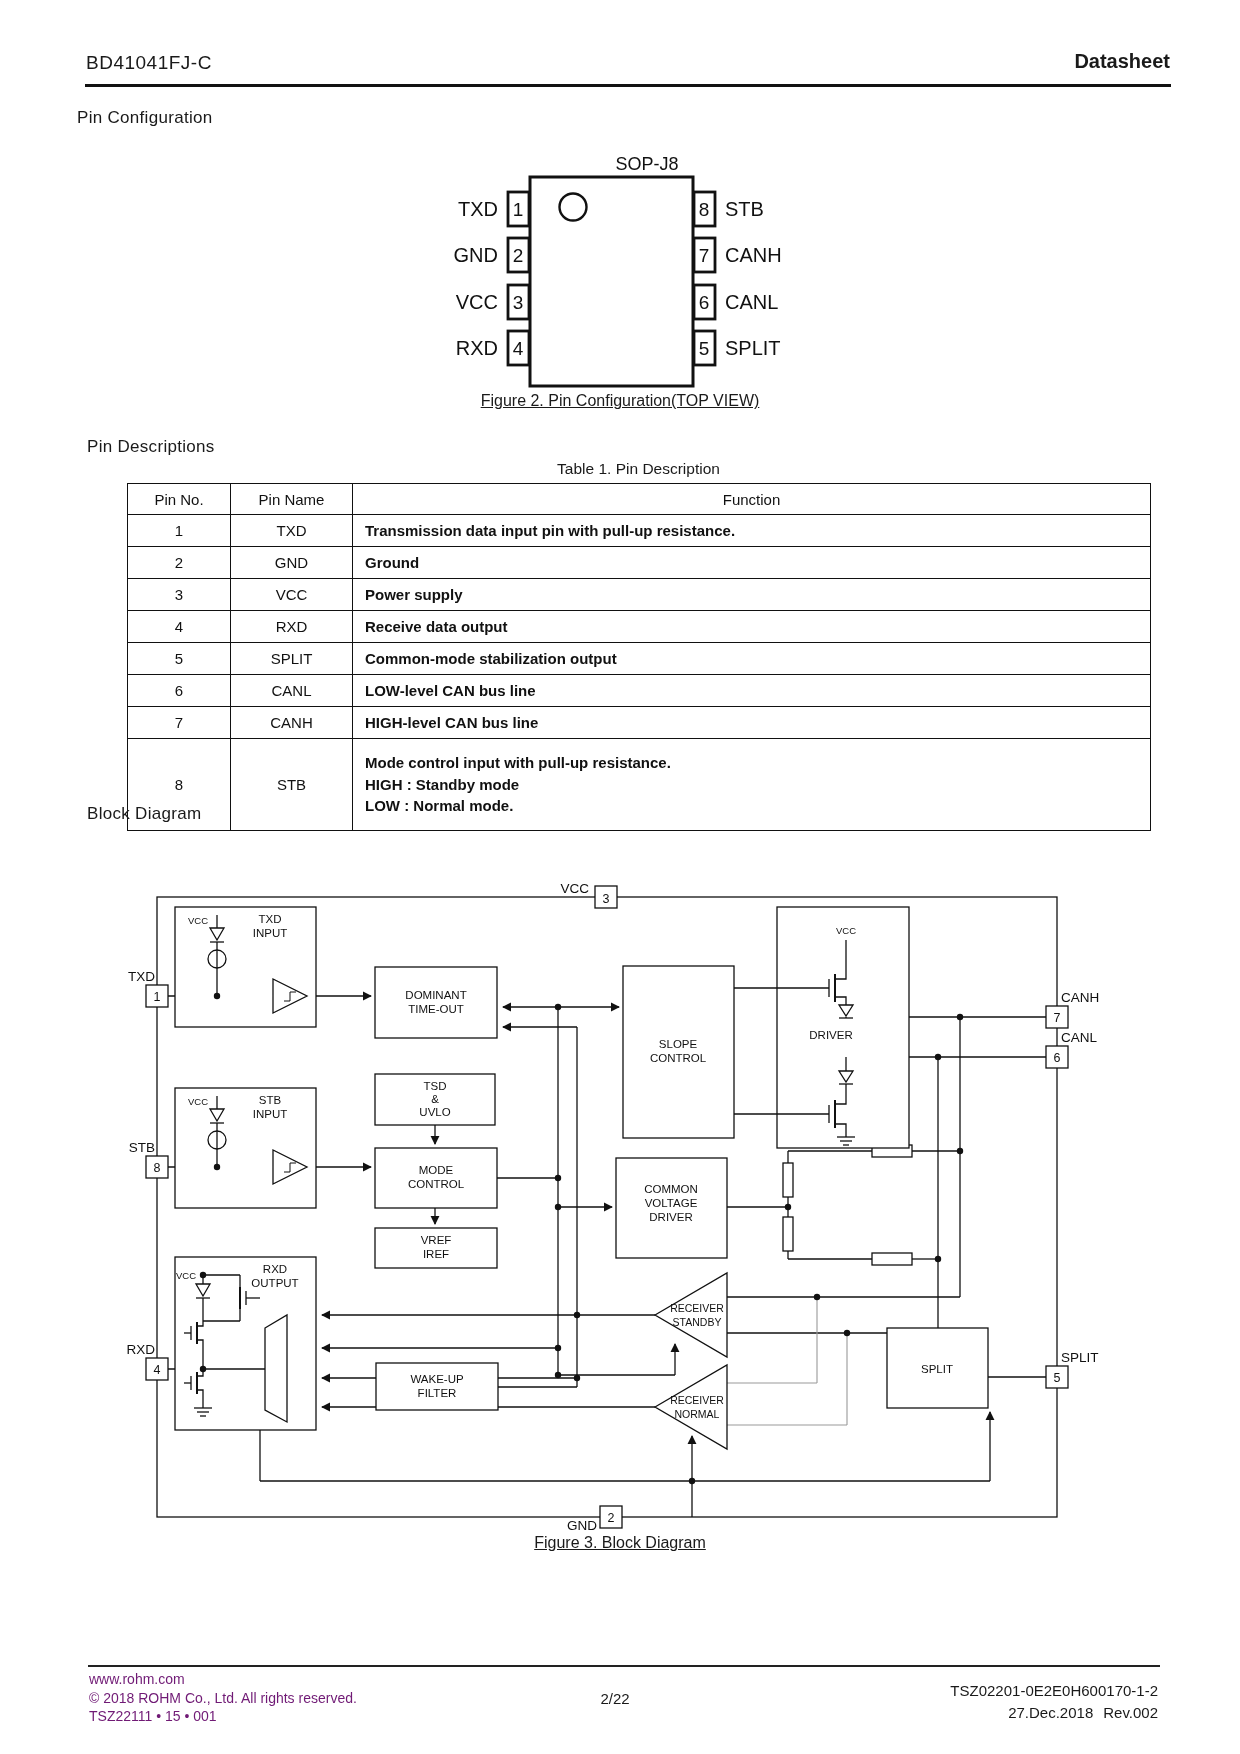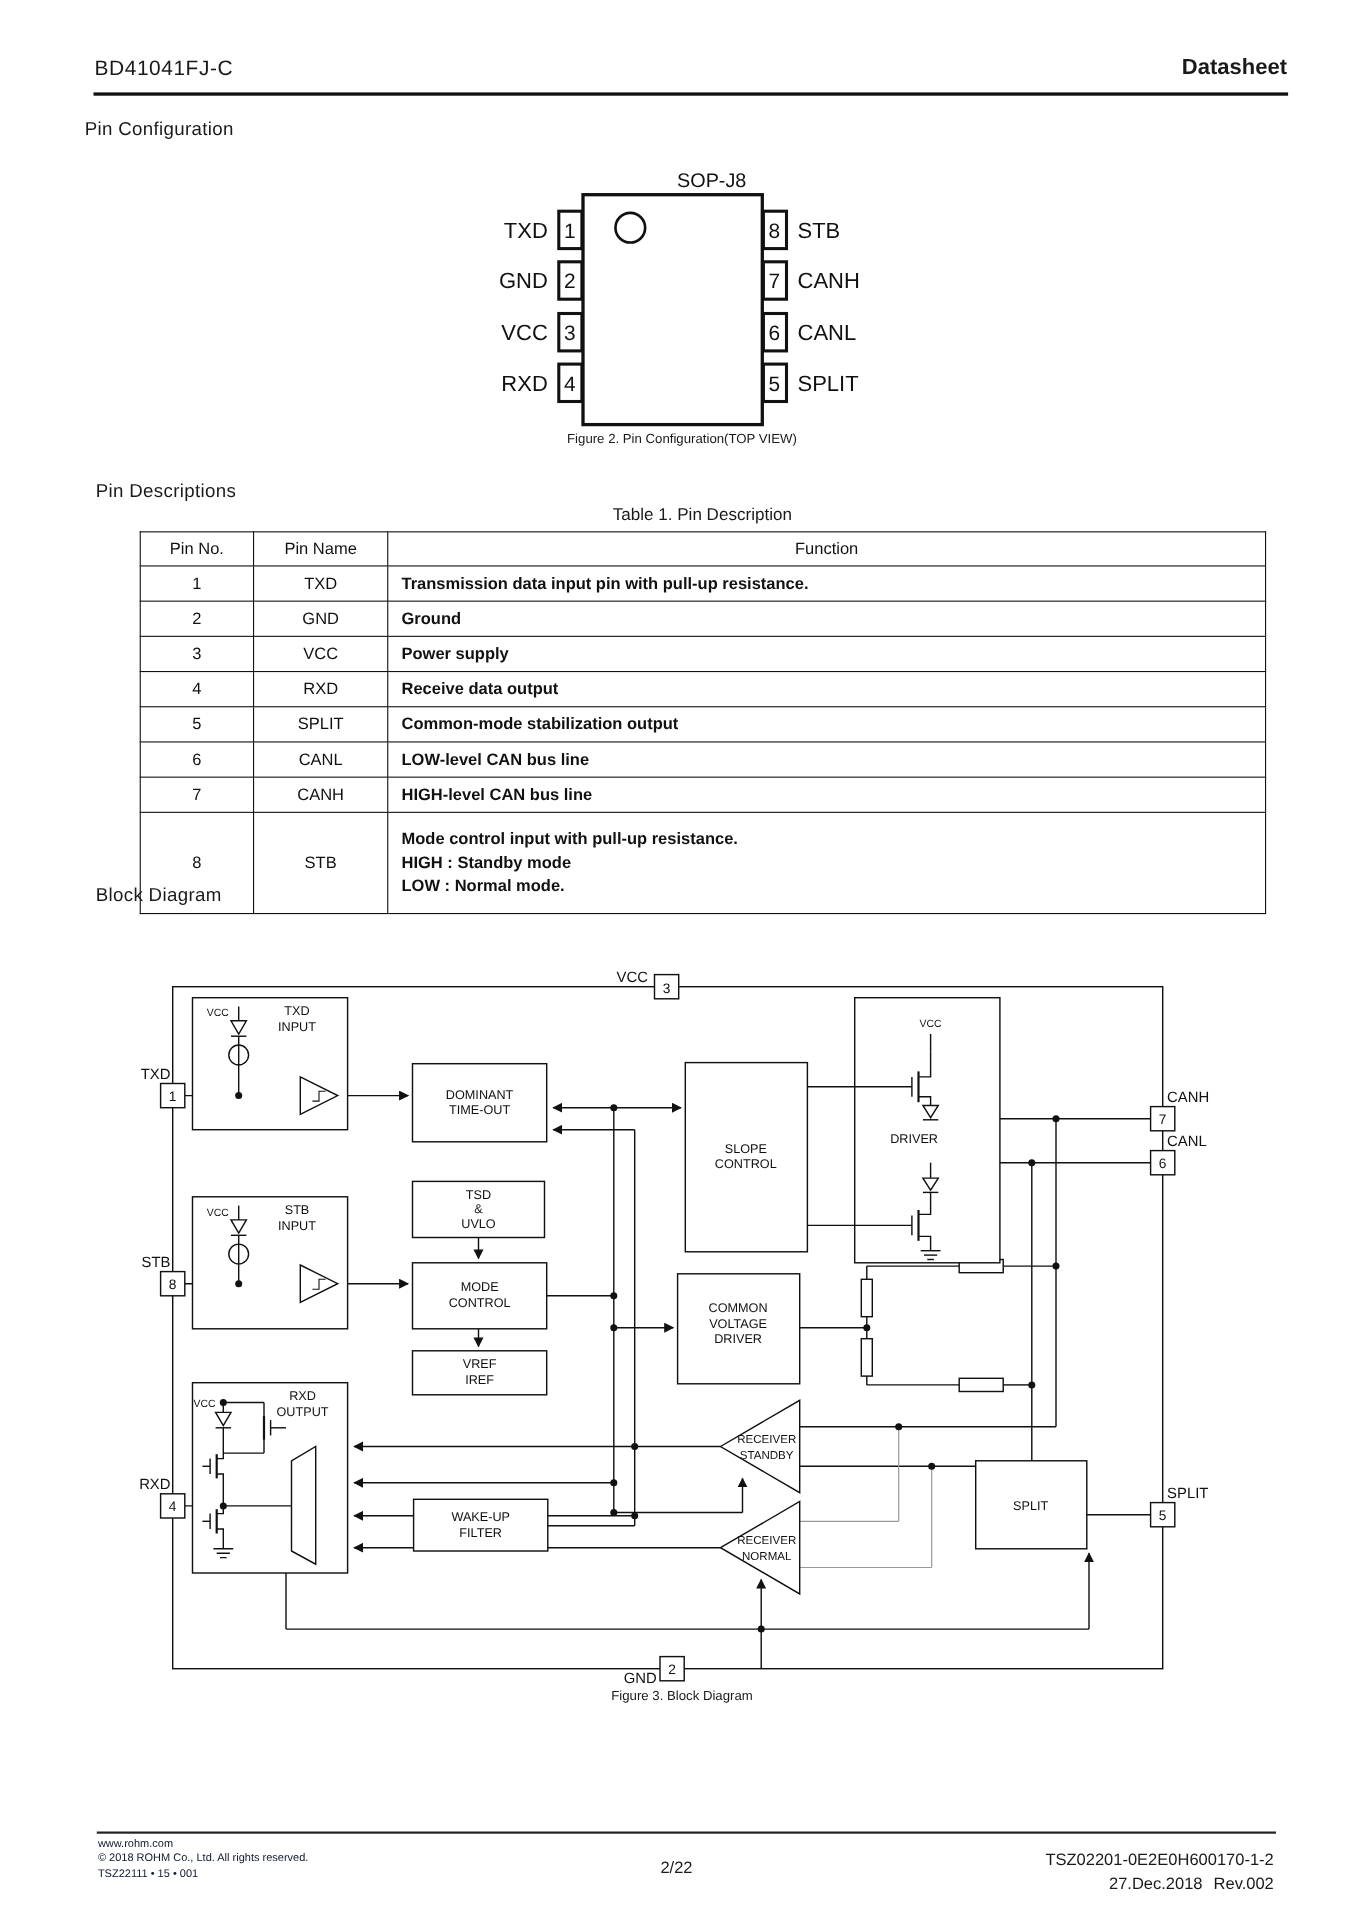--- a/index.html
+++ b/index.html
@@ -6,37 +6,37 @@
   .page{
     position:relative;width:1240px;height:1754px;background:#ffffff;
     font-family:"Liberation Sans","DejaVu Sans",sans-serif;color:#1a1a1a;
     margin:0 auto;overflow:hidden;
   }
   .abs{position:absolute;}
   .doc-title{left:86px;top:52px;font-size:19px;letter-spacing:.5px;}
   .doc-type{top:50px;right:70px;font-size:20px;font-weight:700;}
   .header-rule{left:85px;top:84px;width:1086px;height:3px;background:#111;}
   .section-heading{font-size:17px;color:#1a1a1a;letter-spacing:.3px;}
-  .fig-caption{font-size:12px;text-align:center;}
+  .fig-caption{font-size:16px;text-align:center;text-decoration:underline;}
   .table-caption{font-size:15.5px;text-align:center;}
 
   
   table.pintable{border-collapse:collapse;table-layout:fixed;width:1023px;}
   table.pintable td,table.pintable th{
     border:1.6px solid #111;font-size:15px;font-weight:400;
     padding:0 4px;vertical-align:middle;color:#111;
   }
   table.pintable th{height:30px;text-align:center;}
   table.pintable td{height:31px;text-align:center;}
   table.pintable td.fn{text-align:left;padding-left:12px;line-height:1.45;font-weight:bold;}
   .col-no{width:103px;}.col-name{width:122px;}.col-fn{width:798px;}
 
   
   .footer-rule{left:88px;top:1665px;width:1072px;height:1.6px;background:#222;}
-  .footer-left{left:89px;top:1670px;font-size:10px;line-height:1.33;color:#0f172a;}
+  .footer-left{left:89px;top:1670px;font-size:14px;line-height:1.33;color:#701a75;}
   .footer-page{left:0;top:1690px;width:1230px;text-align:center;font-size:15px;}
   .footer-right{right:82px;top:1680px;font-size:15px;text-align:right;line-height:1.45;}
   .rev-gap{display:inline-block;width:10px;}
 
   svg text{font-family:"Liberation Sans","DejaVu Sans",sans-serif;fill:#111;}
   .blktxt{font-size:11.5px;text-anchor:middle;}
   .blktxt-s{font-size:10.5px;text-anchor:middle;}
   .vcctxt{font-size:9.5px;}
   .pintxt{font-size:12.5px;text-anchor:middle;}
   .pinlab{font-size:13.5px;}

